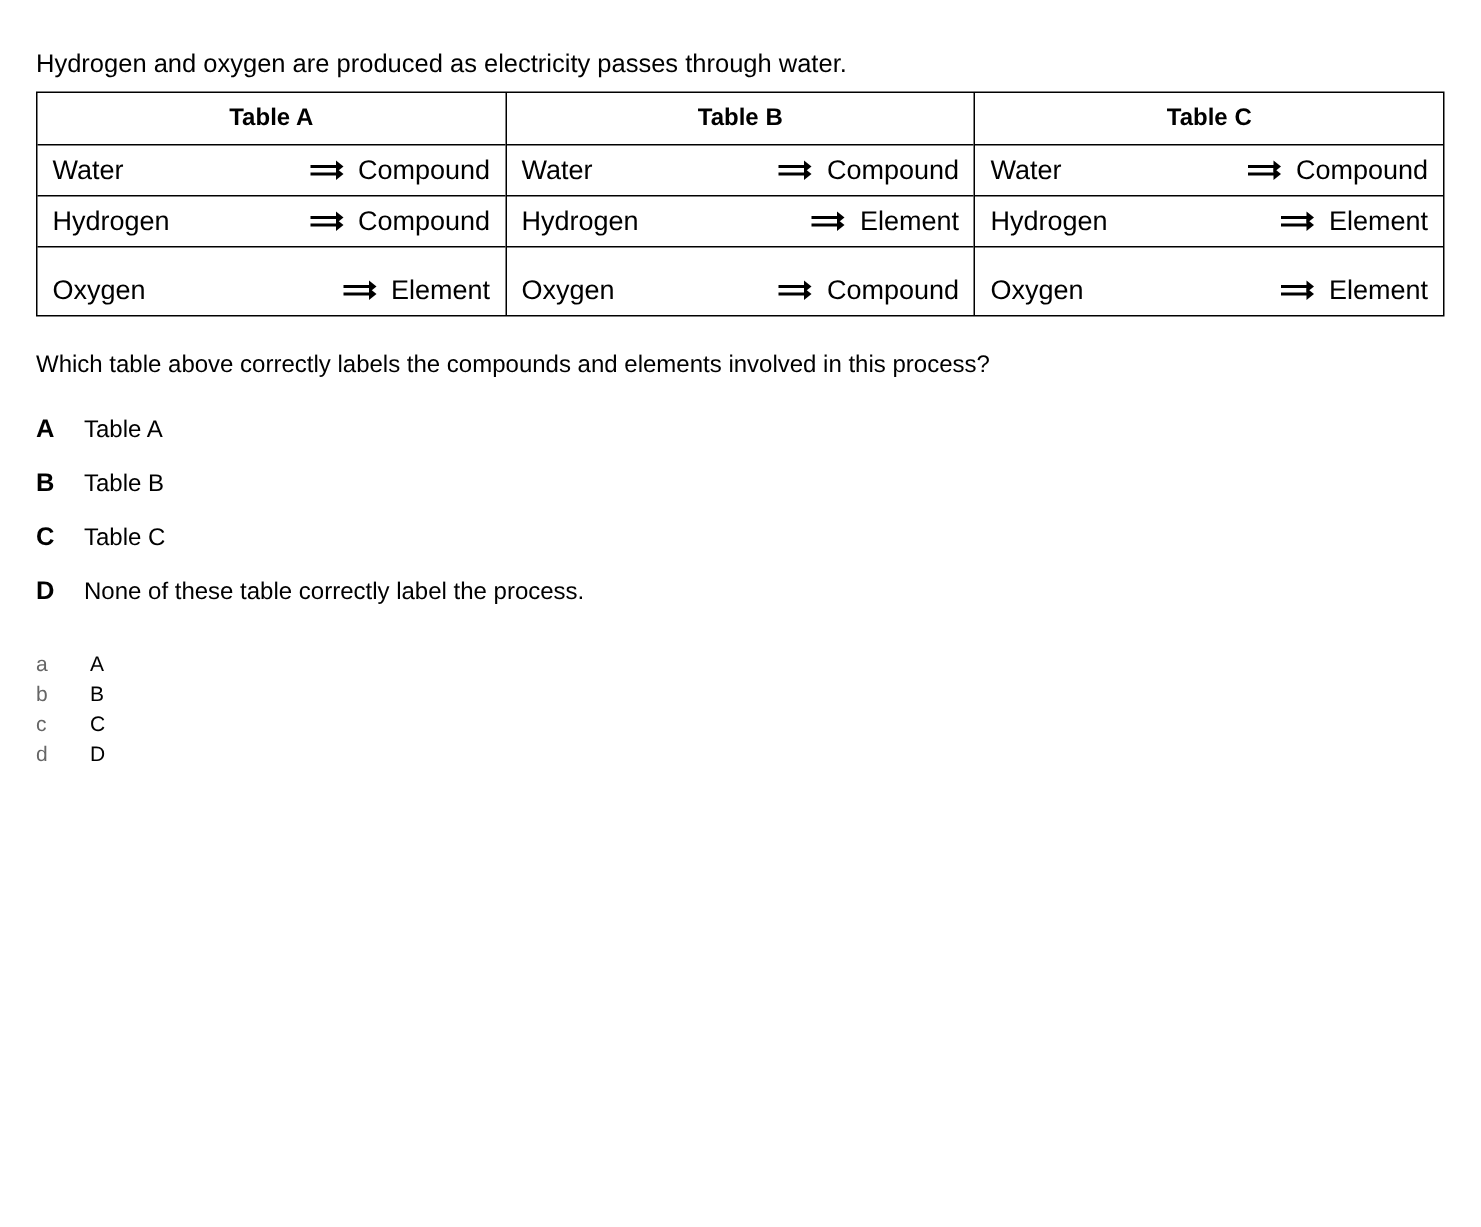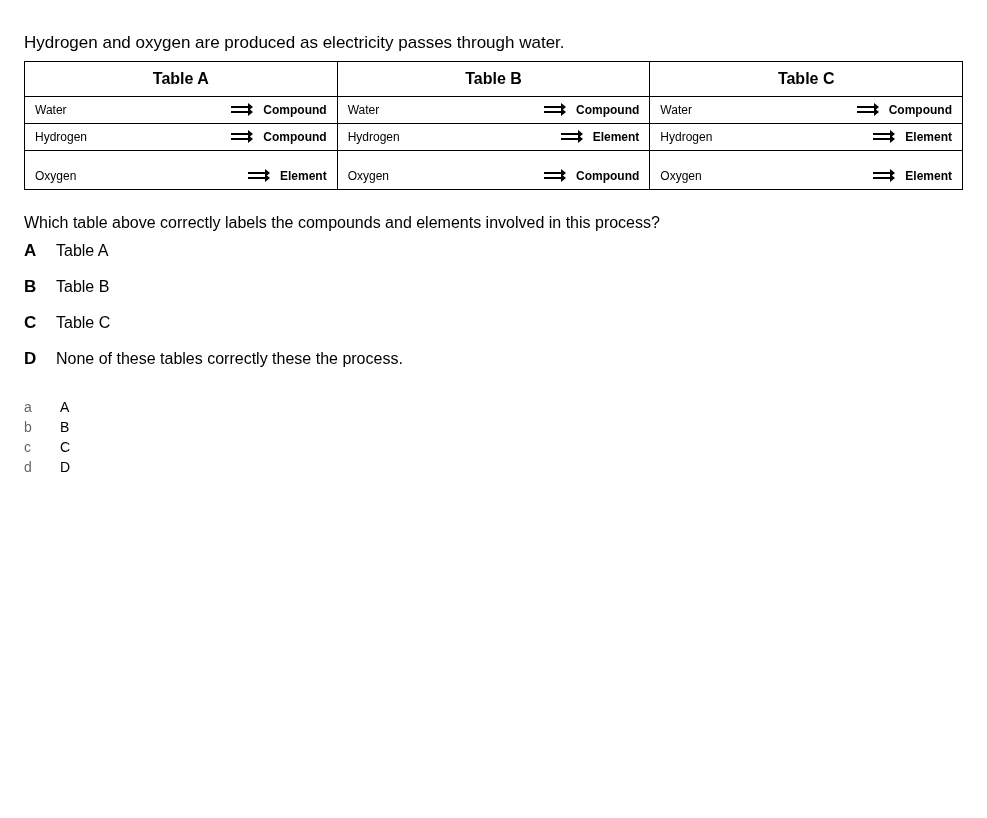--- a/index.html
+++ b/index.html
@@ -42,37 +42,36 @@
       font-size: 16px;
       padding: 8px 4px;
       border-bottom: 1px solid #000;
     }
 
     .table-row {
       display: flex;
       justify-content: space-between;
       border-bottom: 1px solid #000;
       padding: 6px 10px;
-      font-size: 12px;
+      font-size: 18px;
     }
     .table-row:last-child {
       border-bottom: none;
       margin-top: 12px;
     }
 
     .row-label {
       flex: 0 0 auto;
       min-width: 70px;
     }
 
     .row-value-container {
       display: flex;
       align-items: center;
       gap: 12px;
-      font-weight: bold;
     }
 
     
     .eq-icon {
       display: inline-flex;
       flex-direction: column;
       gap: 3px;
       margin: 0 2px;
     }
     .eq-icon span {
@@ -89,21 +88,21 @@
       right: -4px;
       top: 50%;
       transform: translateY(-50%);
       border-top: 4px solid transparent;
       border-bottom: 4px solid transparent;
       border-left: 5px solid #000;
     }
 
     .question-text {
       font-size: 16px;
-      margin-bottom: 6px;
+      margin-bottom: 20px;
       line-height: 1.6;
     }
 
     .answer-option {
       display: flex;
       align-items: baseline;
       gap: 12px;
       margin-bottom: 16px;
       font-size: 16px;
       cursor: pointer;
@@ -260,21 +259,21 @@
     <div class="answer-option">
       <span class="answer-letter">B</span>
       <span class="answer-text">Table B</span>
     </div>
     <div class="answer-option">
       <span class="answer-letter">C</span>
       <span class="answer-text">Table C</span>
     </div>
     <div class="answer-option">
       <span class="answer-letter">D</span>
-      <span class="answer-text">None of these tables correctly these the process.</span>
+      <span class="answer-text">None of these table correctly label the process.</span>
     </div>
   </div>
 
 <div class="small-options">
     <div class="small-option">
       <span class="small-option-key">a</span>
       <span class="small-option-val">A</span>
     </div>
     <div class="small-option">
       <span class="small-option-key">b</span>

